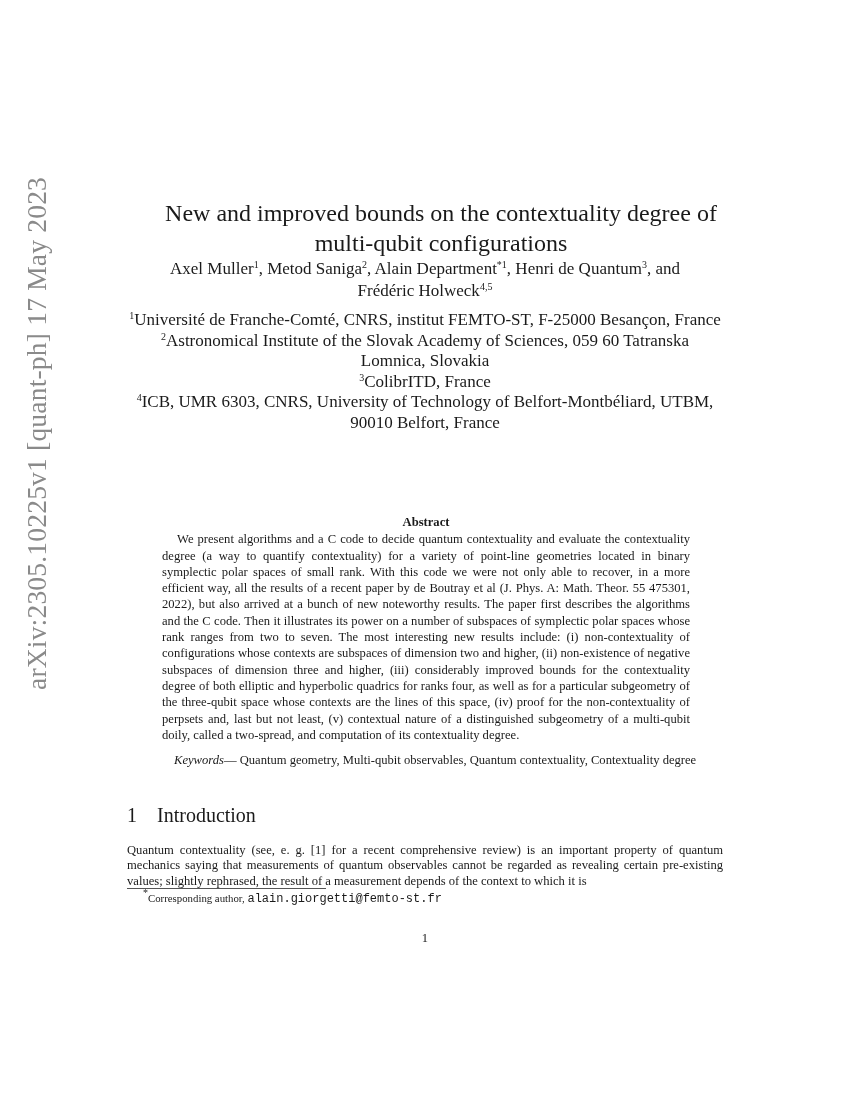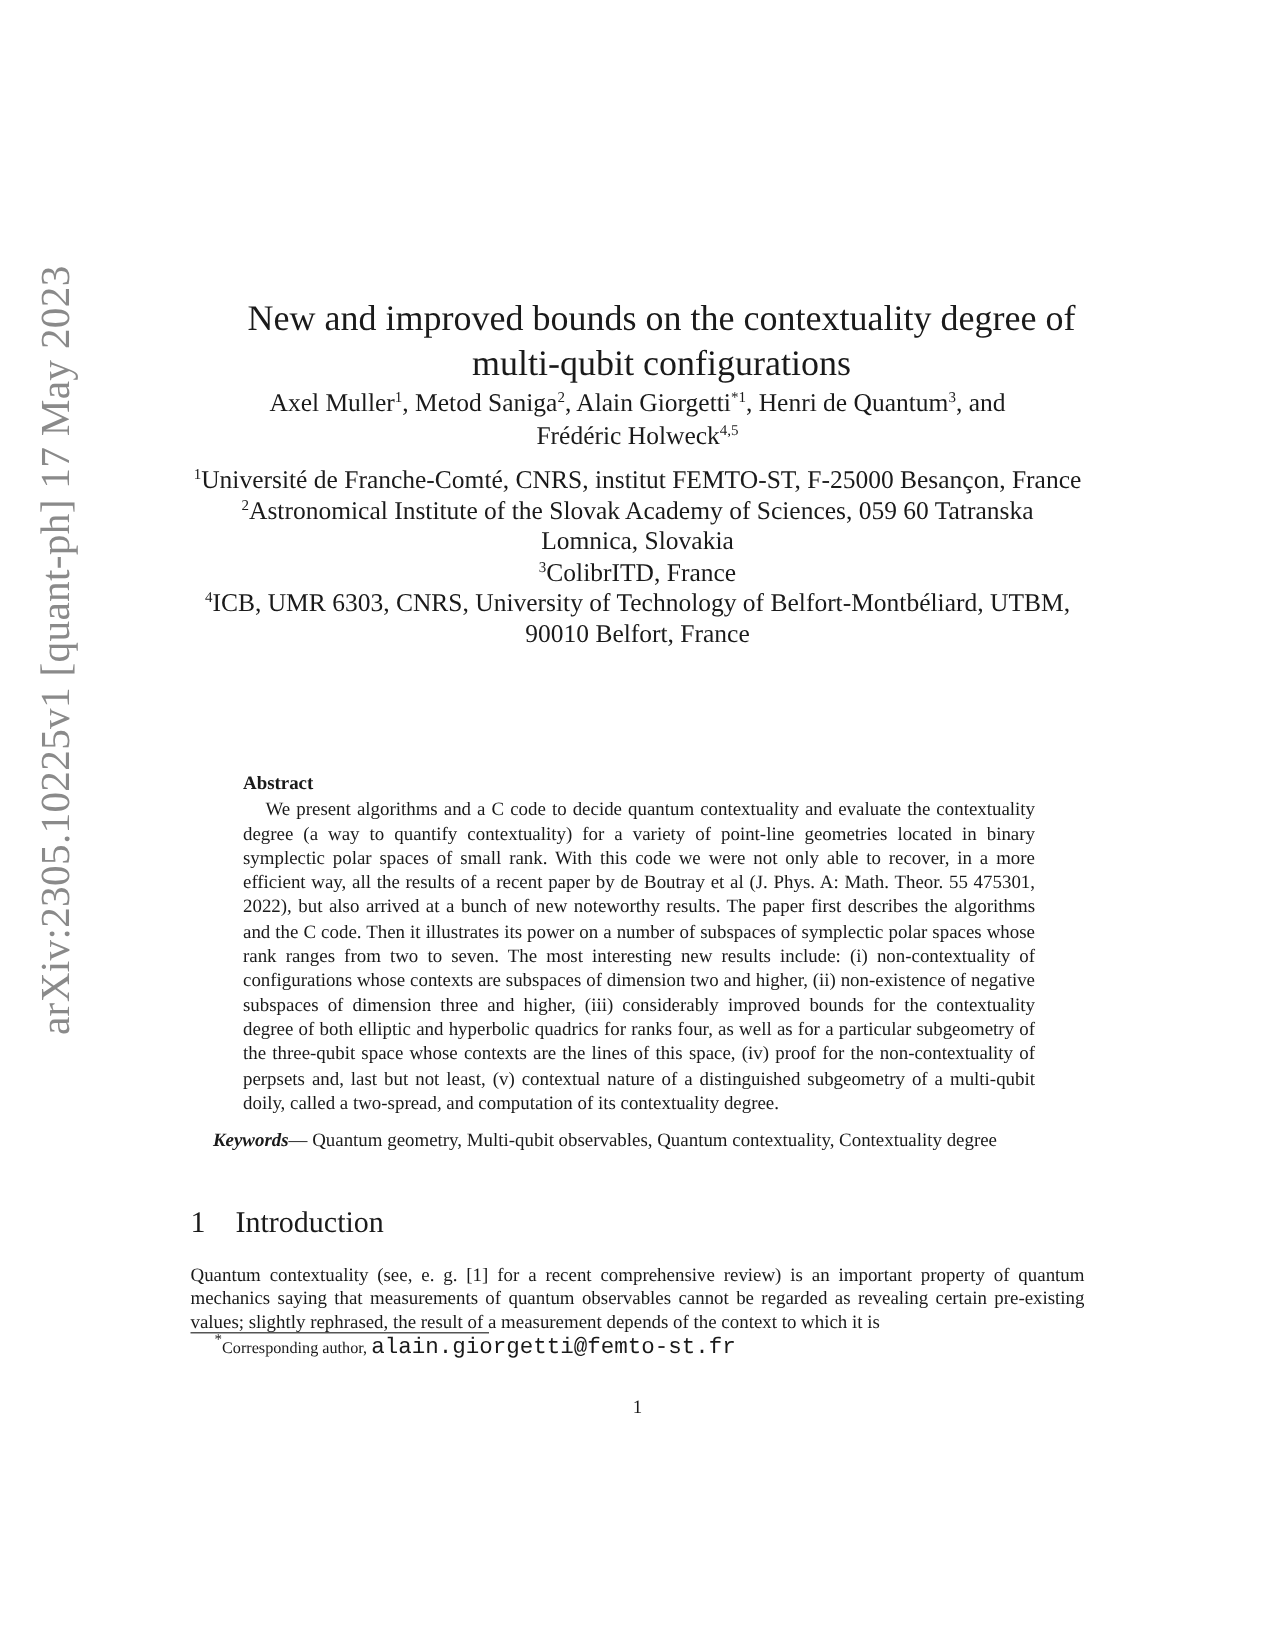--- a/index.html
+++ b/index.html
@@ -67,21 +67,21 @@
     }
     .abstract {
       position: absolute;
       left: 162px;
       width: 528px;
       top: 514px;
       font-size: 12.6px;
       line-height: 16.3px;
     }
     .abstract-heading {
-      text-align: left;
+      text-align: center;
       font-weight: bold;
       font-size: 12.6px;
       margin: 0 0 1px 0;
     }
     .abstract-body {
       text-align: justify;
       text-indent: 15px;
       margin: 0;
       hyphens: auto;
     }
@@ -89,22 +89,23 @@
       position: absolute;
       left: 127px;
       width: 596px;
       top: 752px;
       font-size: 12.6px;
       line-height: 16px;
       text-align: justify;
       text-indent: 15px;
     }
     .keywords-label {
-      font-weight: bold;
+      font-weight: normal;
       font-style: italic;
+      margin-left: 32px;
     }
     .section-heading {
       position: absolute;
       left: 127px;
       top: 802px;
       font-size: 20px;
       font-weight: normal;
       margin: 0;
       line-height: 26px;
     }
@@ -132,21 +133,21 @@
     }
     .footnote {
       position: absolute;
       left: 143px;
       top: 892px;
       font-size: 10.8px;
       line-height: 13px;
     }
     .mono {
       font-family: "Liberation Mono", "DejaVu Sans Mono", monospace;
-      font-size: 15px;
+      font-size: 12px;
     }
     .page-number {
       position: absolute;
       left: 0;
       width: 850px;
       top: 931px;
       text-align: center;
       font-size: 12.6px;
     }
   </style>
@@ -154,21 +155,21 @@
 <body>
 
 <div class="arxiv-stamp">arXiv:2305.10225v1  [quant-ph]  17 May 2023</div>
 
 <h1 class="title">
   <span>New and improved bounds on the contextuality degree of</span><br>
   <span>multi-qubit configurations</span>
 </h1>
 
 <div class="authors">
-  <span><span>Axel Muller</span><sup>1</sup><span>, </span></span><span><span>Metod Saniga</span><sup>2</sup><span>, </span></span><span><span>Alain Giorgetti</span><sup>*1</sup><span>, </span></span><span><span>Henri de Quantum</span><sup>3</sup><span>, and </span></span><br><span><span>Frédéric Holweck</span><sup>4,5</sup></span>
+  <span><span>Axel Muller</span><sup>1</sup><span>, </span></span><span><span>Metod Saniga</span><sup>2</sup><span>, </span></span><span><span>Alain Department</span><sup>*1</sup><span>, </span></span><span><span>Henri de Quantum</span><sup>3</sup><span>, and </span></span><br><span><span>Frédéric Holweck</span><sup>4,5</sup></span>
 </div>
 
 <div class="affils">
   <span class="affil"><sup>1</sup><span>Université de Franche-Comté, CNRS, institut FEMTO-ST, F-25000 Besançon, France</span></span>
   <span class="affil"><sup>2</sup><span>Astronomical Institute of the Slovak Academy of Sciences, 059 60 Tatranska Lomnica, Slovakia</span></span>
   <span class="affil"><sup>3</sup><span>ColibrITD, France</span></span>
   <span class="affil"><sup>4</sup><span>ICB, UMR 6303, CNRS, University of Technology of Belfort-Montbéliard, UTBM, 90010 Belfort, France</span></span>
 </div>
 
 <div class="abstract">

